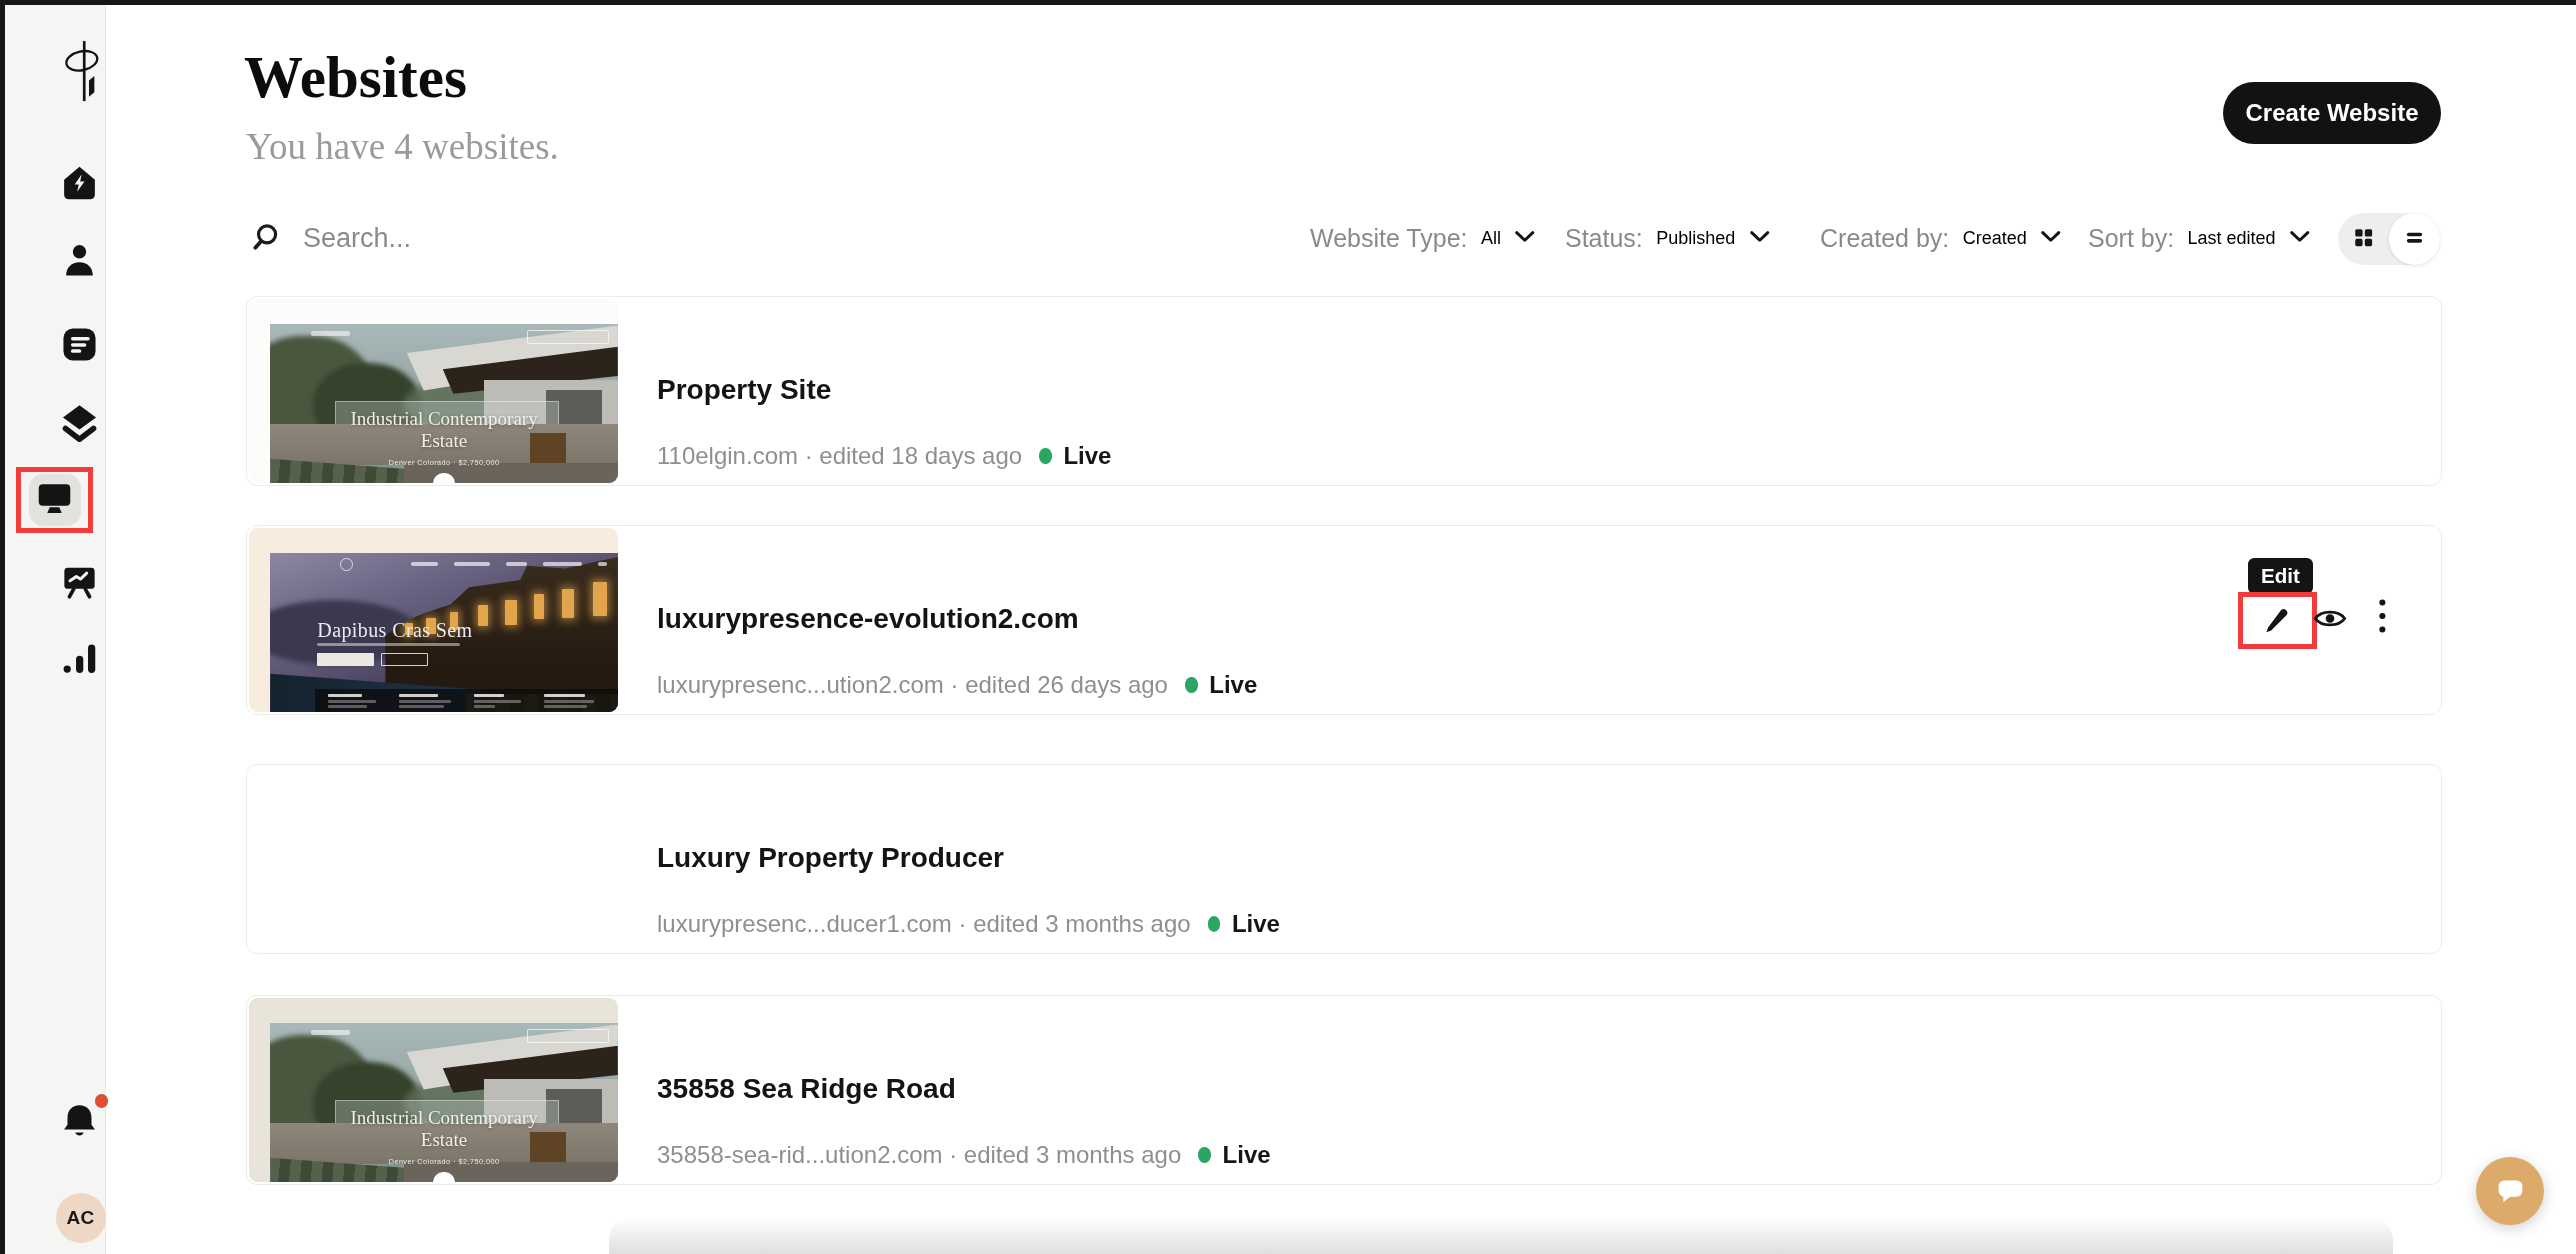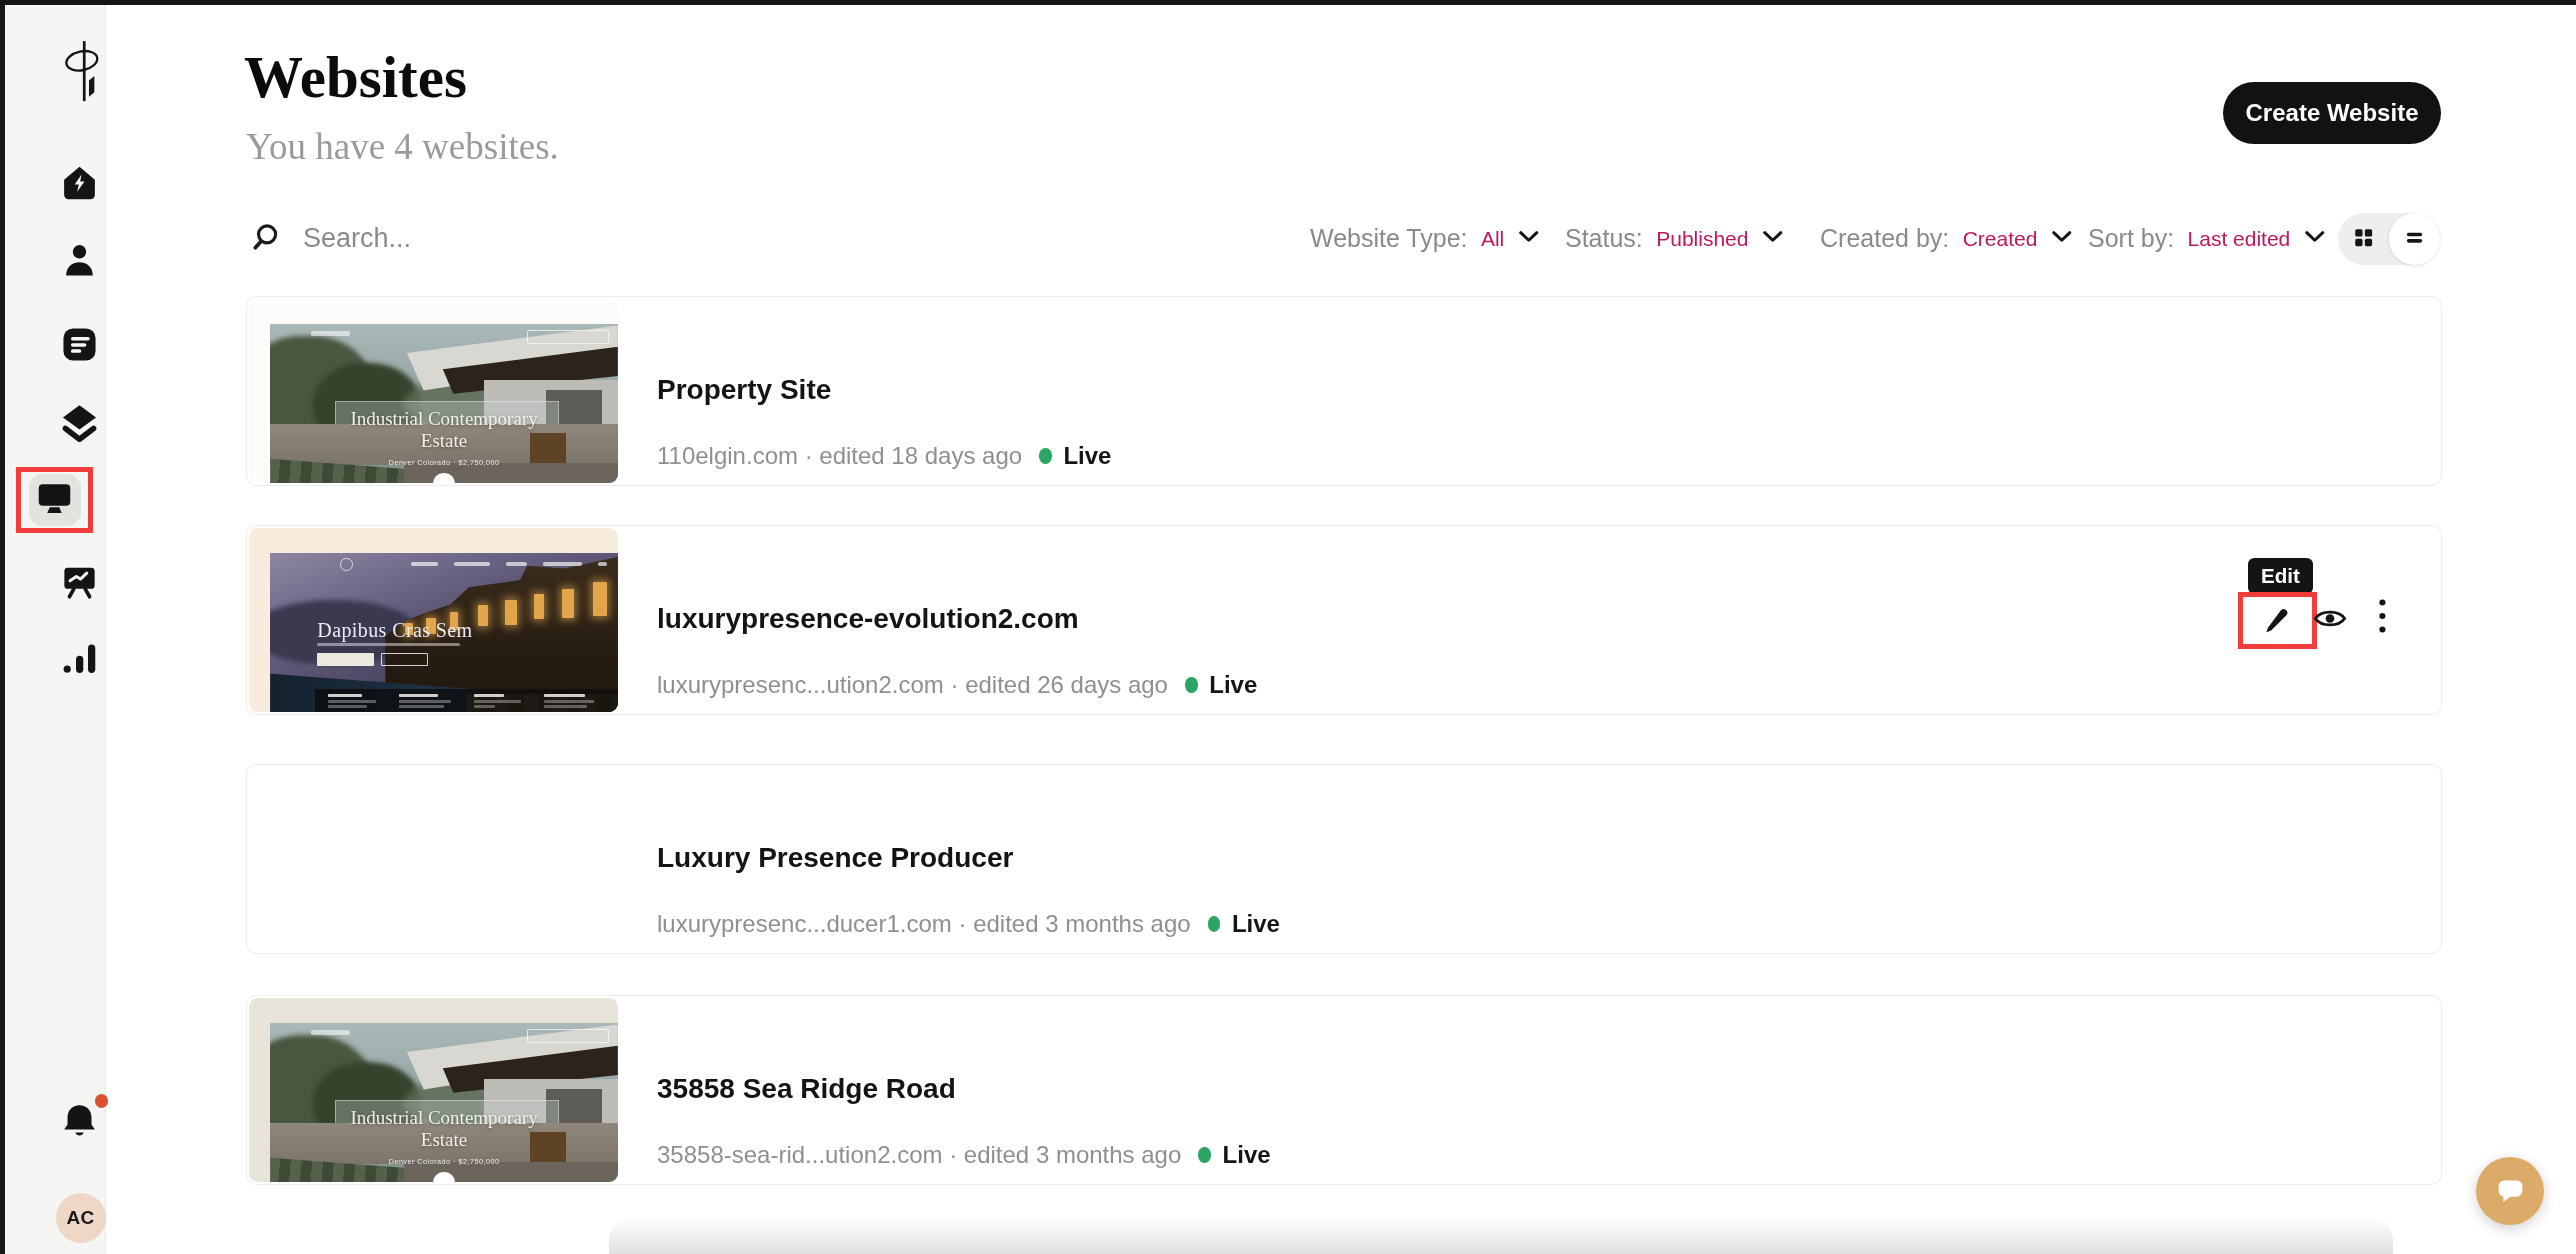--- a/index.html
+++ b/index.html
@@ -34,21 +34,21 @@
     background:#121212; color:#fff; border:none; font-family:"Liberation Sans",sans-serif;
     font-size:24px; font-weight:700; cursor:pointer; }
 
   
   .search-icon { position:absolute; left:250px; top:221px; color:#1c1c1c; }
   .search-input { position:absolute; left:303px; top:219px; width:385px; height:39px; border:none; outline:none;
     background:transparent; font-size:27px; color:#333; font-family:"Liberation Sans",sans-serif; }
   .search-input::placeholder { color:#8a8a8a; }
   .filter { position:absolute; top:219px; height:39px; display:flex; align-items:center; gap:13.4px; cursor:pointer; }
   .filter-label { font-size:25px; color:#8a8a8a; }
-  .filter-value { font-size:21px; color:#be185d; font-weight:500; }
+  .filter-value { font-size:18px; color:#000000; font-weight:500; }
   .f1{left:1310px}.f2{left:1565px}.f3{left:1820px}.f4{left:2088px}
   .view-toggle { position:absolute; left:2338px; top:213px; width:102px; height:52px; border-radius:26px;
     background:#eeeeef; display:flex; align-items:center; }
   .toggle-half { width:51px; height:52px; display:flex; align-items:center; justify-content:center; cursor:pointer; color:#161616; }
   .toggle-active { background:#fff; border-radius:50%; width:52px; height:52px; box-shadow:0 0.9px 3.6px rgba(0,0,0,.12); }
 
   
   .row { position:absolute; left:246px; width:2196px; height:190px; background:#fff;
     border:0.9px solid #ececea; border-radius:10.8px; cursor:pointer; }
   .thumb { position:absolute; left:1.8px; top:1.8px; bottom:1.8px; width:369px; border-radius:9px; overflow:hidden; }
@@ -448,21 +448,21 @@
         <svg width="10.8" height="38" viewBox="0 0 12 42">
           <circle cx="6" cy="6" r="3.4" fill="#141414"></circle>
           <circle cx="6" cy="21" r="3.4" fill="#141414"></circle>
           <circle cx="6" cy="36" r="3.4" fill="#141414"></circle>
         </svg>
       </span>
     </button>
   </div>
 
   <div class="row" style="top:764px;">
-    <div class="row-title">Luxury Presence Producer</div>
+    <div class="row-title">Luxury Property Producer</div>
     <div class="row-meta">
       <span class="meta-text">luxurypresenc...ducer1.com · edited 3 months ago</span>
       <span class="live-dot"></span>
       <span class="live-label">Live</span>
     </div>
   </div>
 
   <div class="row" style="top:995px;">
     <div class="thumb t4">
       <div class="scene">

